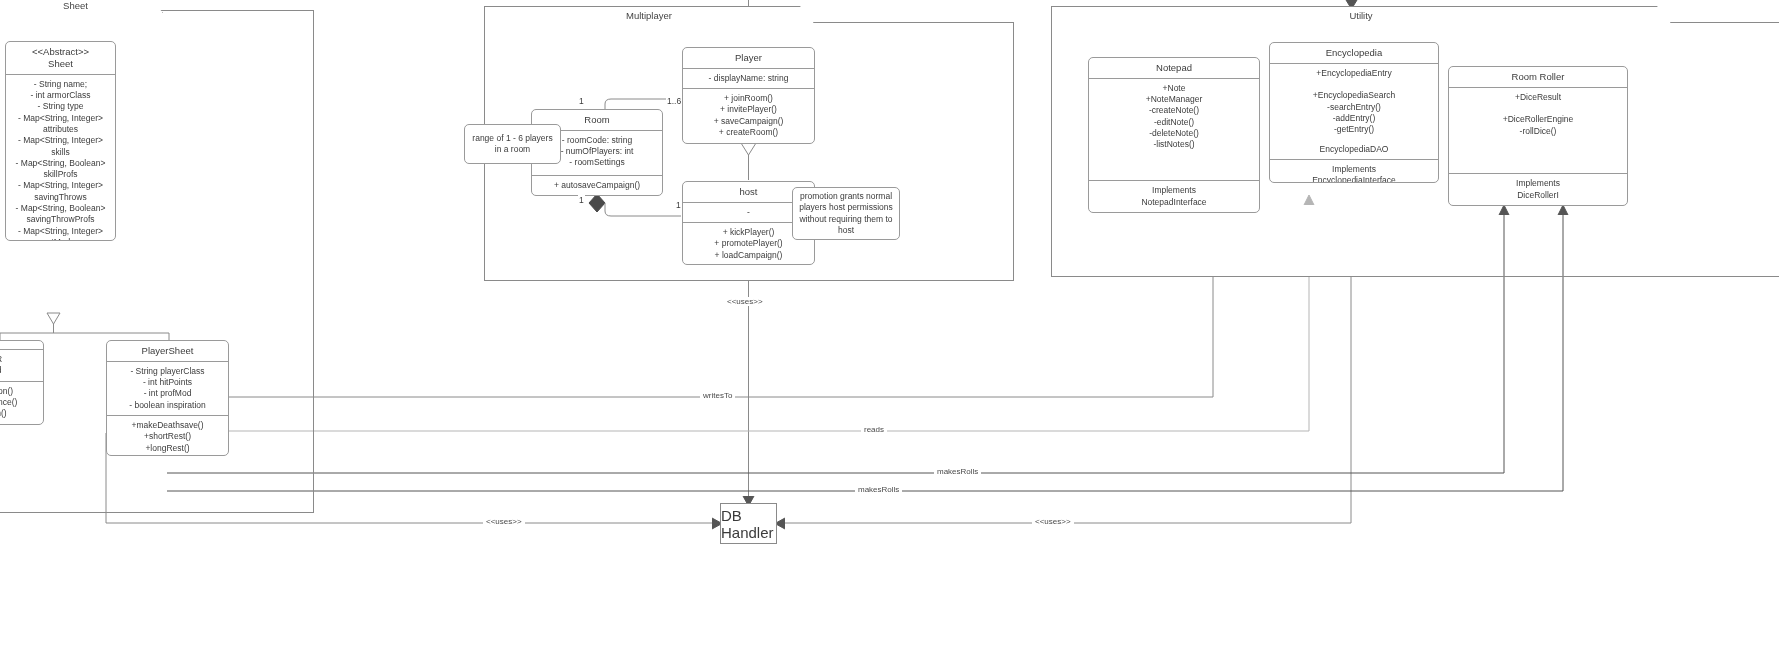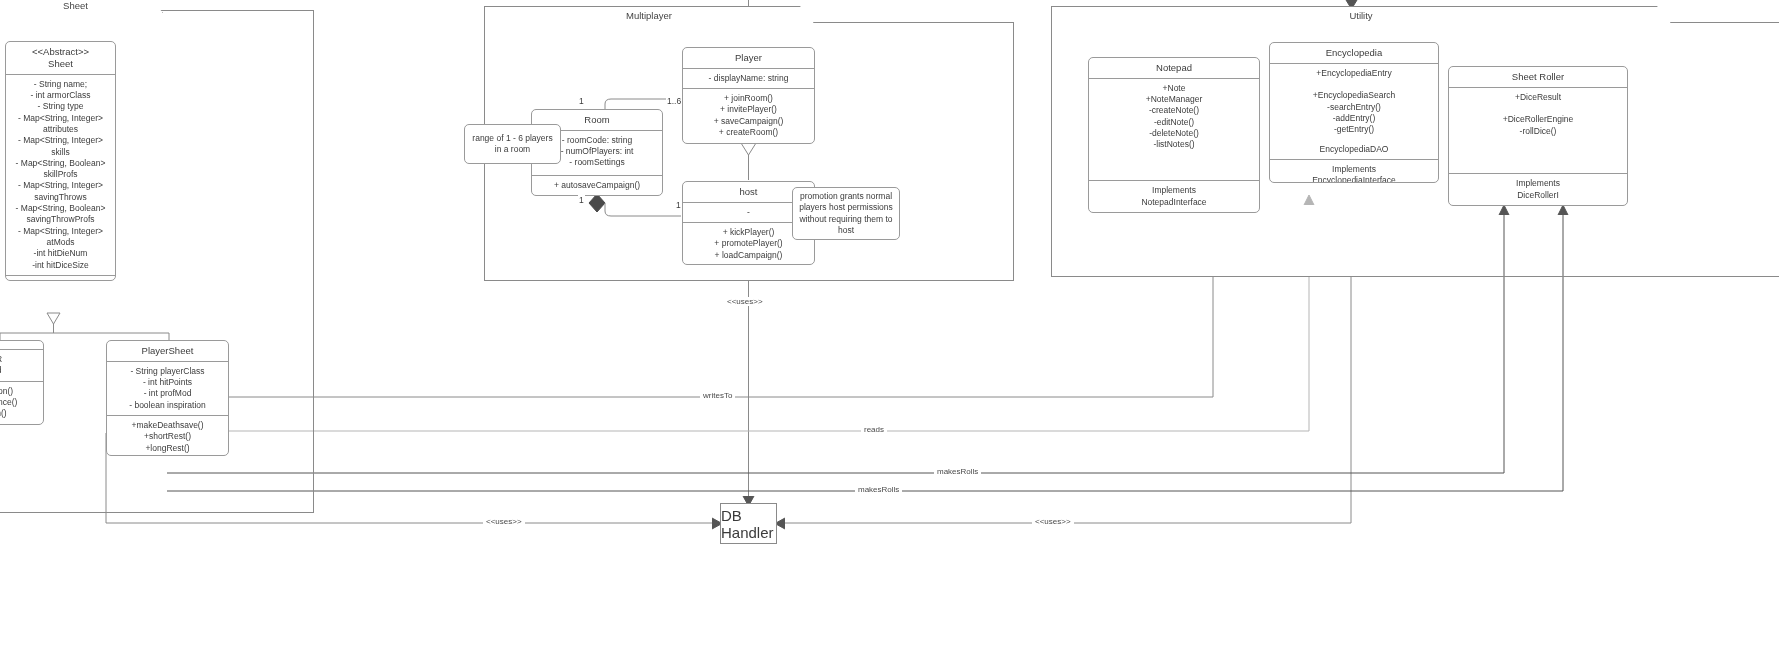--- a/index.html
+++ b/index.html
@@ -101,21 +101,21 @@
       <path d="M1208,205 L1213,195 L1218,205" fill="#8a8a8a" stroke="#8a8a8a"></path>
       <path d="M1304,205 L1309,195 L1314,205" fill="#b5b5b5" stroke="#b5b5b5"></path>
     </g>
   </svg>
 
   <div class="pkg" style="left:-12px;top:10px;width:326px;height:503px;"></div>
   <div class="pkg-tab slant" style="left:-12px;top:-4px;width:175px;height:17px;">
     <span>Sheet</span>
   </div>
 
-  <div class="cls" style="left:5px;top:41px;width:111px;height:240px;">
+  <div class="cls" style="left:5px;top:41px;width:111px;height:200px;">
     <div class="cls-name">
       <span>&lt;&lt;Abstract&gt;&gt;</span><br>
       <span>Sheet</span>
     </div>
     <div class="cls-sec cls-sep grow">- String name;
 - int armorClass
 - String type
 - Map&lt;String, Integer&gt;
 attributes
 - Map&lt;String, Integer&gt;
@@ -225,21 +225,21 @@
 +EncyclopediaSearch
 -searchEntry()
 -addEntry()
 -getEntry()</div>
     <div class="cls-sec">EncyclopediaDAO</div>
     <div class="cls-sec cls-sep">Implements
 EncyclopediaInterface</div>
   </div>
 
   <div class="cls" style="left:1448px;top:66px;width:180px;height:140px;">
-    <div class="cls-name">Sheet Roller</div>
+    <div class="cls-name">Room Roller</div>
     <div class="cls-sec cls-sep grow">+DiceResult
 
 +DiceRollerEngine
 -rollDice()</div>
     <div class="cls-sec cls-sep">Implements
 DiceRollerI</div>
   </div>
 
   <div class="box" style="left:720px;top:503px;width:57px;height:41px;">
     <span>DB Handler</span>

